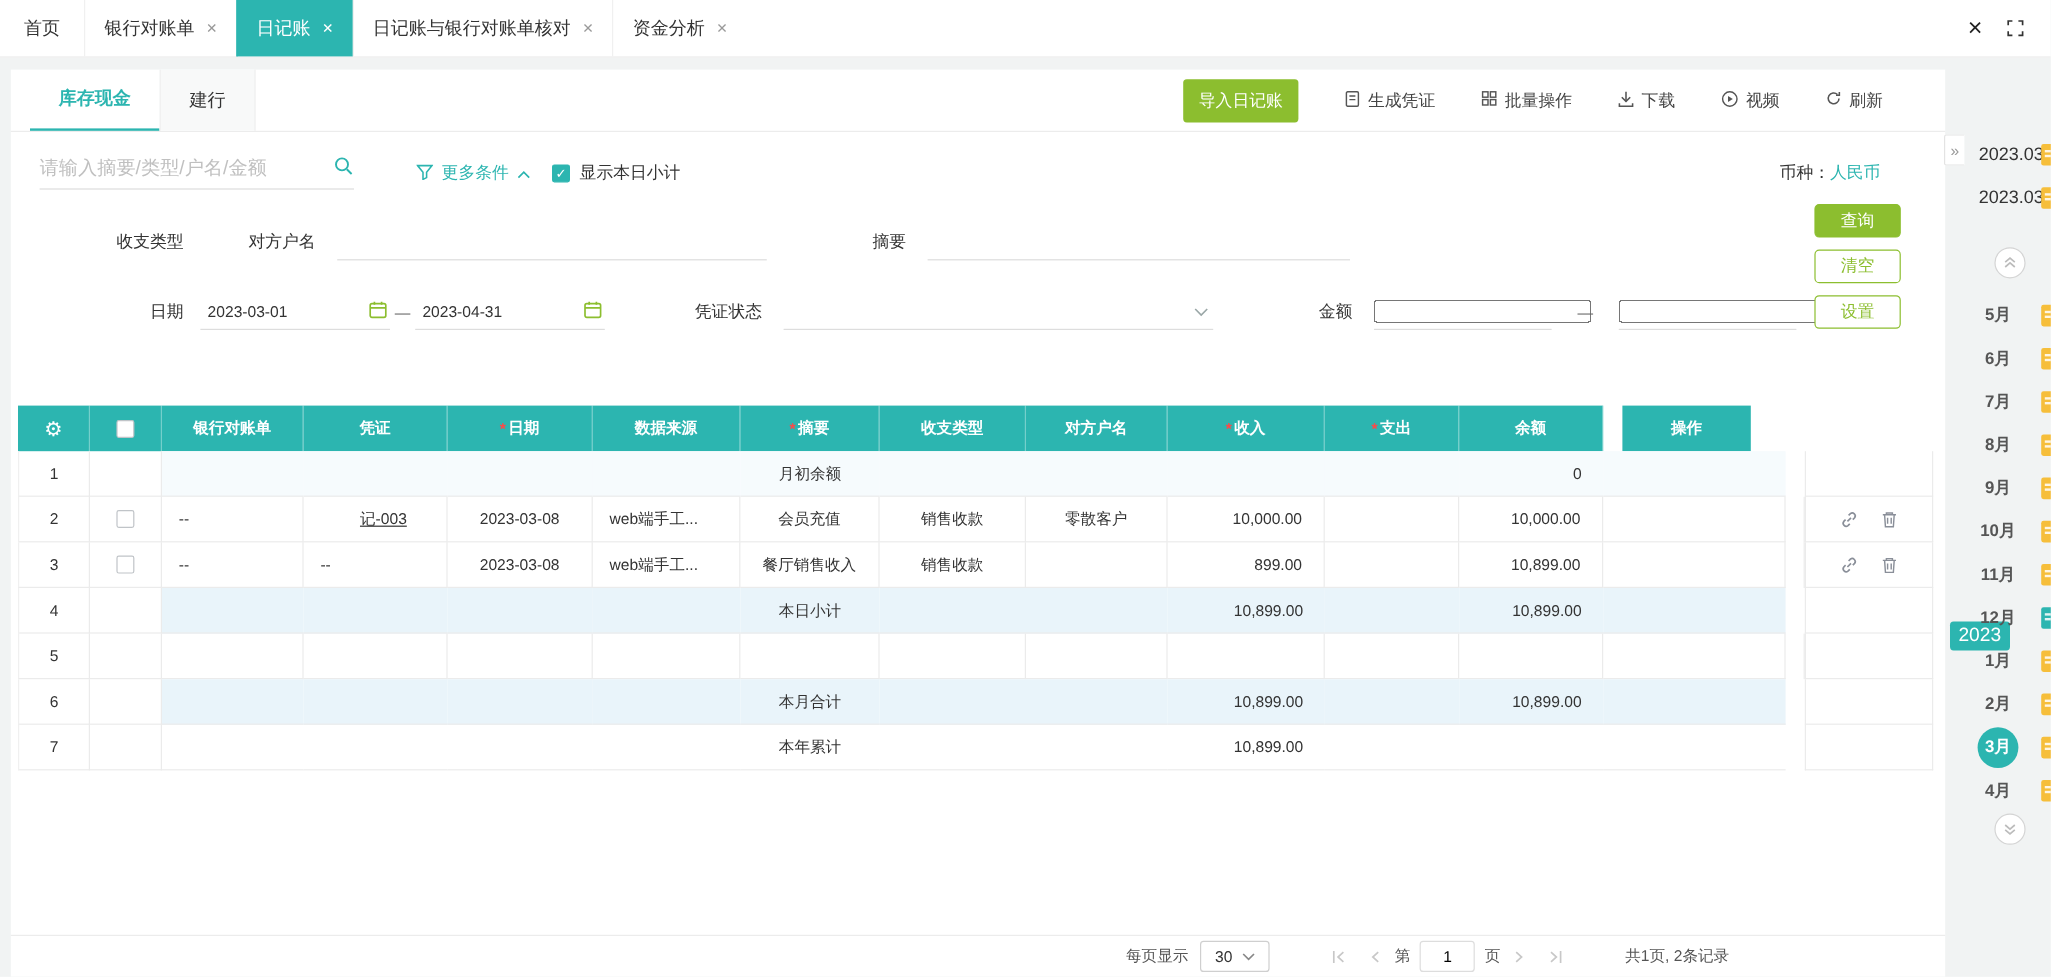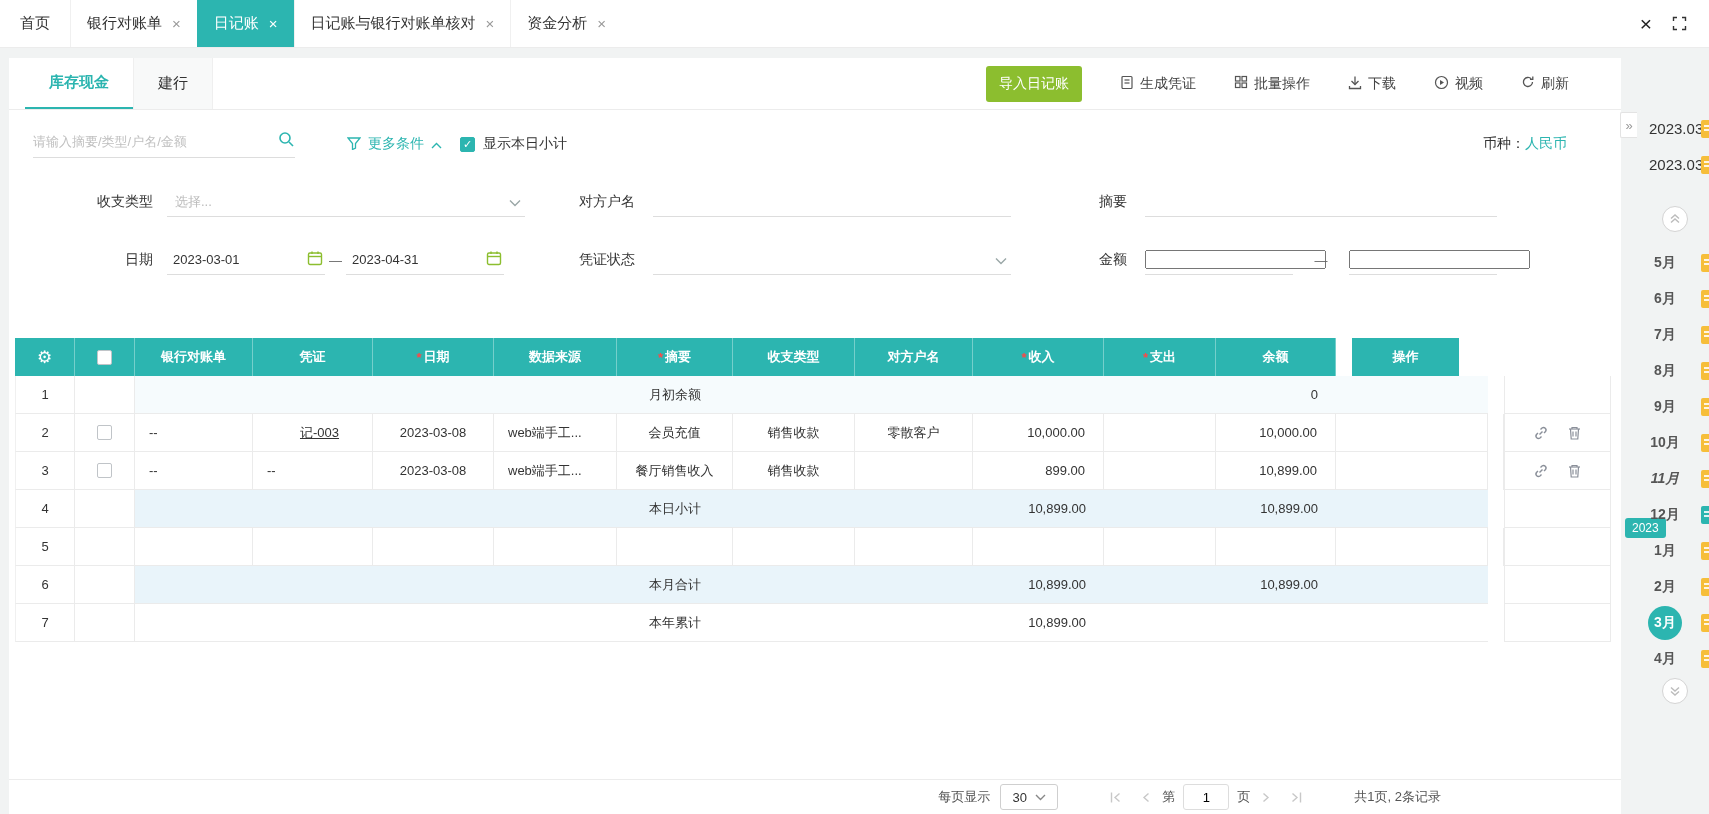--- a/index.html
+++ b/index.html
@@ -31,21 +31,21 @@
   .subtab.active { color:var(--accent); font-weight:bold; border-bottom:2px solid var(--accent); }
   .subtab.plain { background:#f8f9f9; border-left:1px solid #efefef; border-right:1px solid #efefef; color:#333; }
   .toolbar { margin-left:auto; display:flex; align-items:center; gap:38px; padding-right:52px; }
   .btn-import { background:var(--green); color:#fff; border:none; border-radius:3px; padding:9px 13px; font-size:14px; cursor:pointer; font-family:inherit; }
   .tool { display:flex; align-items:center; gap:6px; font-size:14px; color:#444; cursor:pointer; white-space:nowrap; }
 
   
   .filters { position:relative; padding:18px 24px 0 24px; }
   .f-row { display:flex; align-items:center; height:32px; margin-bottom:26px; }
   .search-box { width:262px; border-bottom:1px solid #ddd; display:flex; align-items:center; padding-bottom:5px; }
-  .search-box input { flex:1; border:none; outline:none; font-size:13px; font-family:inherit; background:transparent; }
+  .search-box input { flex:1; border:none; outline:none; font-size:16px; font-family:inherit; background:transparent; }
   .search-box input::placeholder { color:#c0c0c0; }
   .more-filters { margin-left:52px; display:flex; align-items:center; gap:7px; color:var(--accent); font-size:14px; cursor:pointer; }
   .subtotal { margin-left:18px; display:flex; align-items:center; gap:8px; font-size:14px; cursor:pointer; }
   .cb { width:15px; height:15px; border:1px solid #c0c4c8; border-radius:2px; background:#fff; display:inline-flex; align-items:center; justify-content:center; }
   .cb.checked { background:var(--accent); border-color:var(--accent); color:#fff; font-size:11px; }
   .currency { margin-left:auto; margin-right:30px; font-size:14px; }
   .cur-val { color:var(--accent); }
   .f-label { width:120px; text-align:right; font-size:14px; color:#333; flex-shrink:0; }
   .f-label.lbl2 { width:78px; margin-left:32px; }
   .f-label.lbl3 { width:60px; margin-left:56px; }
@@ -99,21 +99,21 @@
 
   
   .tl-expand { position:absolute; left:-1px; top:54px; width:17px; height:26px; background:#fff; border:1px solid #e3e3e3; border-right:none; border-radius:2px 0 0 2px; display:flex; align-items:center; justify-content:center; color:#999; font-size:13px; cursor:pointer; }
   .tl-period { position:absolute; left:28px; font-size:15px; color:#333; cursor:pointer; white-space:nowrap; }
   .tl-doc { position:absolute; right:-7px; width:15px; height:18px; background:#f6be3a; border-radius:2px; }
   .tl-doc.teal { background:var(--accent); }
   .tl-doc::after { content:''; display:block; margin:5px 3px 0; height:2px; background:rgba(255,255,255,.85); box-shadow:0 4px 0 rgba(255,255,255,.85); }
   .tl-circle { position:absolute; left:41px; width:26px; height:26px; background:#fff; border:1px solid #d4d4d4; border-radius:50%; display:flex; align-items:center; justify-content:center; cursor:pointer; }
   .tl-month { position:absolute; left:0; width:88px; height:34px; display:flex; align-items:center; justify-content:center; font-size:14px; font-weight:bold; color:#555; cursor:pointer; }
   .tl-month.active > span:first-child { background:var(--accent); color:#fff; width:34px; height:34px; border-radius:50%; display:flex; align-items:center; justify-content:center; font-weight:bold; }
-  .tl-year { position:absolute; left:4px; background:var(--accent); color:#fff; font-size:12px; padding:3px 7px; border-radius:3px; cursor:pointer; }
+  .tl-year { position:absolute; left:4px; background:var(--accent); color:#fff; font-size:16px; padding:3px 7px; border-radius:3px; cursor:pointer; }
 </style>
 </head>
 <body>
 
 <div class="topbar">
   <div class="tab-home">首页</div>
   <div class="tab-strip">
       <div class="tab">
         <span>银行对账单</span>
         <span class="tclose">×</span>
@@ -217,26 +217,20 @@
           <span class="cb checked">✓</span>
           <span>显示本日小计</span>
         </label>
         <div class="currency">
           <span>币种：</span><span class="cur-val">人民币</span>
         </div>
       </div>
 
       <div class="f-row">
         <div class="f-label">收支类型</div>
-        <div class="f-field f-select">
-          <span class="ph">选择...</span>
-          <span><svg width="12" height="8" viewBox="0 0 12 8">
-                <polyline points="1,1.5 6,6.5 11,1.5" fill="none" stroke="#9aa7a7" stroke-width="1.4"></polyline>
-              </svg></span>
-        </div>
         <div class="f-label lbl2">对方户名</div>
         <div class="f-field">
             <input style="">
           </div>
         <div class="f-label lbl3">摘要</div>
         <div class="f-field">
             <input style="">
           </div>
       </div>
 
@@ -276,20 +270,25 @@
               <input style="">
             </div>
           <span class="dash">—</span>
           <div class="f-mini">
               <input style="">
             </div>
         </div>
       </div>
 
 
+      <div class="filter-btns">
+        <button class="fbtn solid">查询</button>
+        <button class="fbtn outline">清空</button>
+        <button class="fbtn outline">设置</button>
+      </div>
     </div>
 
     <div class="table">
       <div class="thead">
           <div class="cell" style="width: 60px;">
             <span class="gear">⚙</span>
           </div>
           <div class="cell" style="width: 60px;">
             <span class="cb"></span>
           </div>
@@ -564,21 +563,21 @@
         <span class="tl-doc" style="top: 8px;"></span>
       </div>
       <div class="tl-month" style="top: 332px;">
         <span>9月</span>
         <span class="tl-doc" style="top: 8px;"></span>
       </div>
       <div class="tl-month" style="top: 368px;">
         <span>10月</span>
         <span class="tl-doc" style="top: 8px;"></span>
       </div>
-      <div class="tl-month" style="top: 404px; font-style: italic;">
+      <div class="tl-month" style="top: 404px;">
         <span>11月</span>
         <span class="tl-doc" style="top: 8px;"></span>
       </div>
       <div class="tl-month" style="top: 440px;">
         <span>12月</span>
         <span class="tl-doc teal" style="top: 8px;"></span>
       </div>
       <div class="tl-month" style="top: 476px;">
         <span>1月</span>
         <span class="tl-doc" style="top: 8px;"></span>

